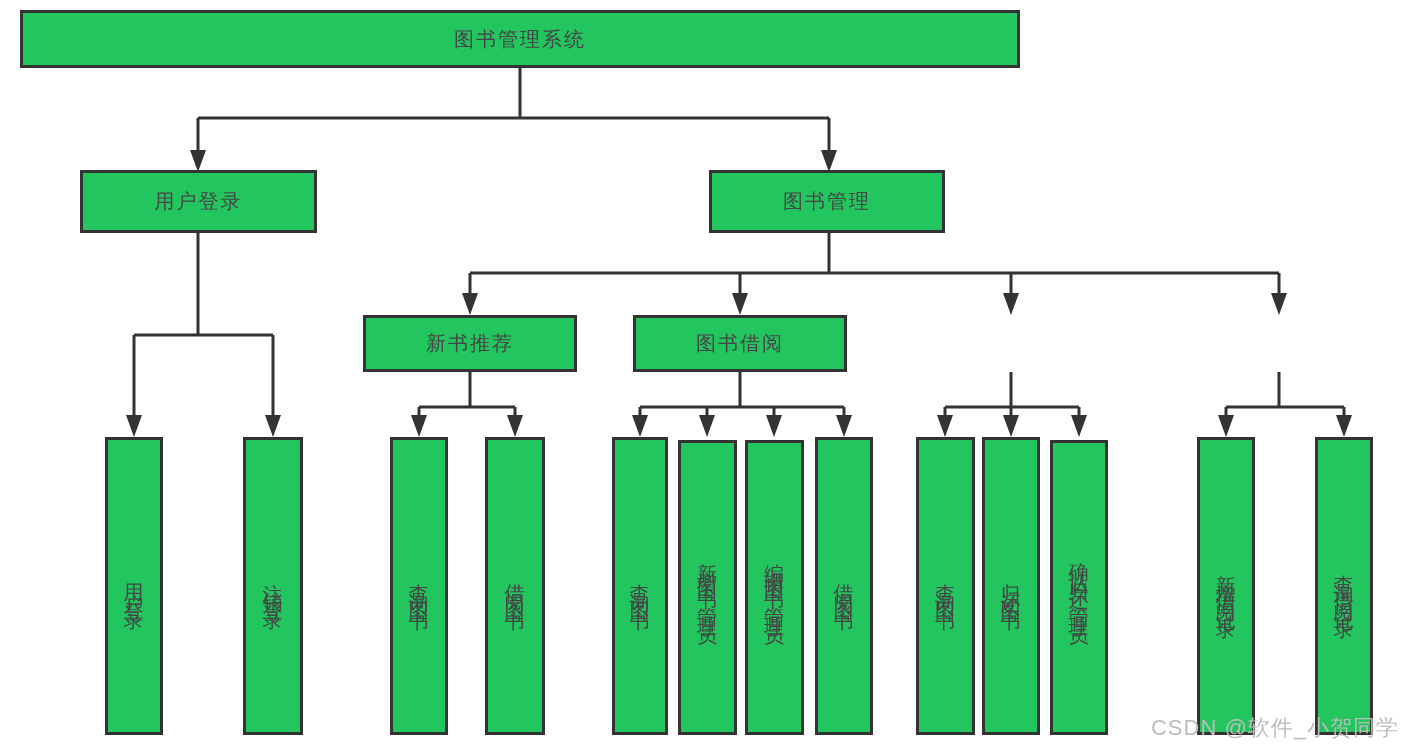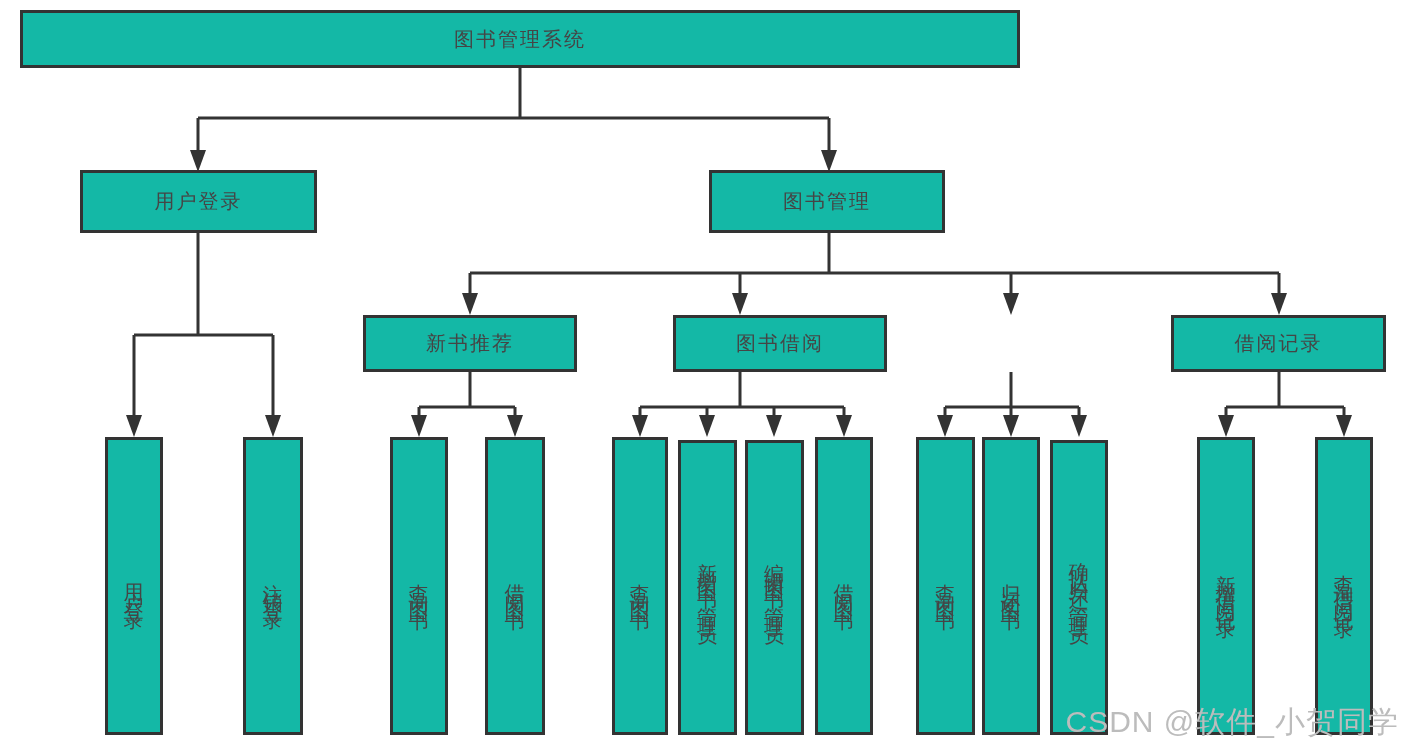--- a/index.html
+++ b/index.html
@@ -13,42 +13,42 @@
   }
   .connectors {
     position: absolute;
     left: 0; top: 0;
     width: 1405px; height: 747px;
     pointer-events: none;
   }
   .node {
     position: absolute;
     box-sizing: border-box;
-    background: #14b8a6;
+    background: #22c55e;
     border: 3px solid #333333;
     color: #454545;
     display: flex;
     align-items: center;
     justify-content: center;
     font-size: 20px;
     letter-spacing: 2px;
     white-space: nowrap;
   }
   .node.v {
     writing-mode: vertical-rl;
     letter-spacing: 9px;
     line-height: 1;
   }
   .watermark {
     position: absolute;
     right: 6px;
     bottom: 4px;
     z-index: 10;
     color: #bcbcbc;
-    font-size: 30px;
+    font-size: 22px;
     letter-spacing: 1px;
     font-family: "Liberation Sans", sans-serif;
   }
 </style>
 </head>
 <body>
 
 <div class="canvas">
 
   <svg class="connectors" viewBox="0 0 1405 747" xmlns="http://www.w3.org/2000/svg">
@@ -93,22 +93,21 @@
       <polygon points="1336,415 1352,415 1344,437"></polygon>
     </g>
   </svg>
 
   <div class="node" style="left:20px; top:10px; width:1000px; height:58px;">图书管理系统</div>
 
   <div class="node" style="left:80px; top:170px; width:237px; height:63px;">用户登录</div>
   <div class="node" style="left:709px; top:170px; width:236px; height:63px;">图书管理</div>
 
   <div class="node" style="left:363px; top:315px; width:214px; height:57px;">新书推荐</div>
-  <div class="node" style="left:633px; top:315px; width:214px; height:57px;margin-left:40px;">图书借阅</div>
-  <div class="node" style="left:1171px; top:315px; width:215px; height:57px;">借阅记录</div>
+  <div class="node" style="left:633px; top:315px; width:214px; height:57px;">图书借阅</div>
 
   <div class="node v" style="left:105px; top:437px; width:58px; height:298px;">用户登录</div>
   <div class="node v" style="left:243px; top:437px; width:60px; height:298px;">注销登录</div>
 
   <div class="node v" style="left:390px; top:437px; width:58px; height:298px;">查询图书</div>
   <div class="node v" style="left:485px; top:437px; width:60px; height:298px;">借阅图书</div>
 
   <div class="node v" style="left:612px; top:437px; width:56px; height:298px;">查询图书</div>
   <div class="node v" style="left:678px; top:440px; width:59px; height:295px;">新增图书（管理员）</div>
   <div class="node v" style="left:745px; top:440px; width:59px; height:295px;">编辑图书（管理员）</div>

